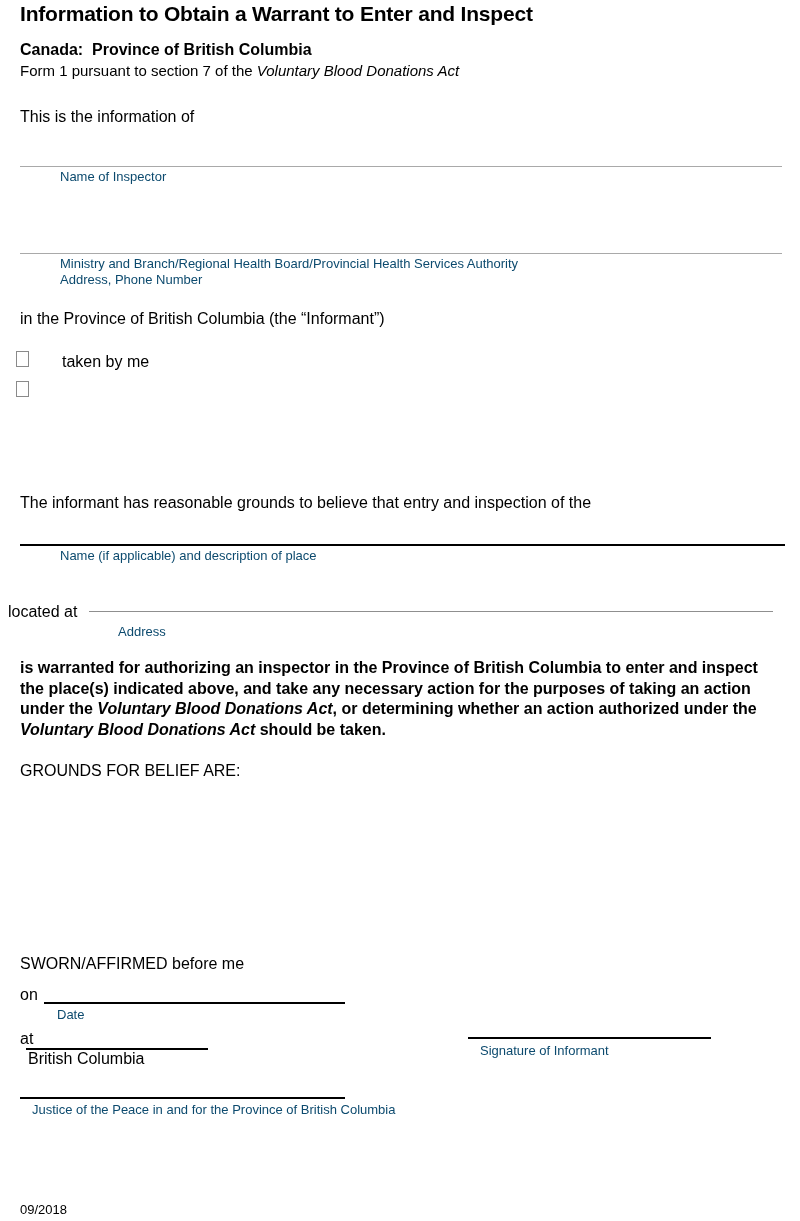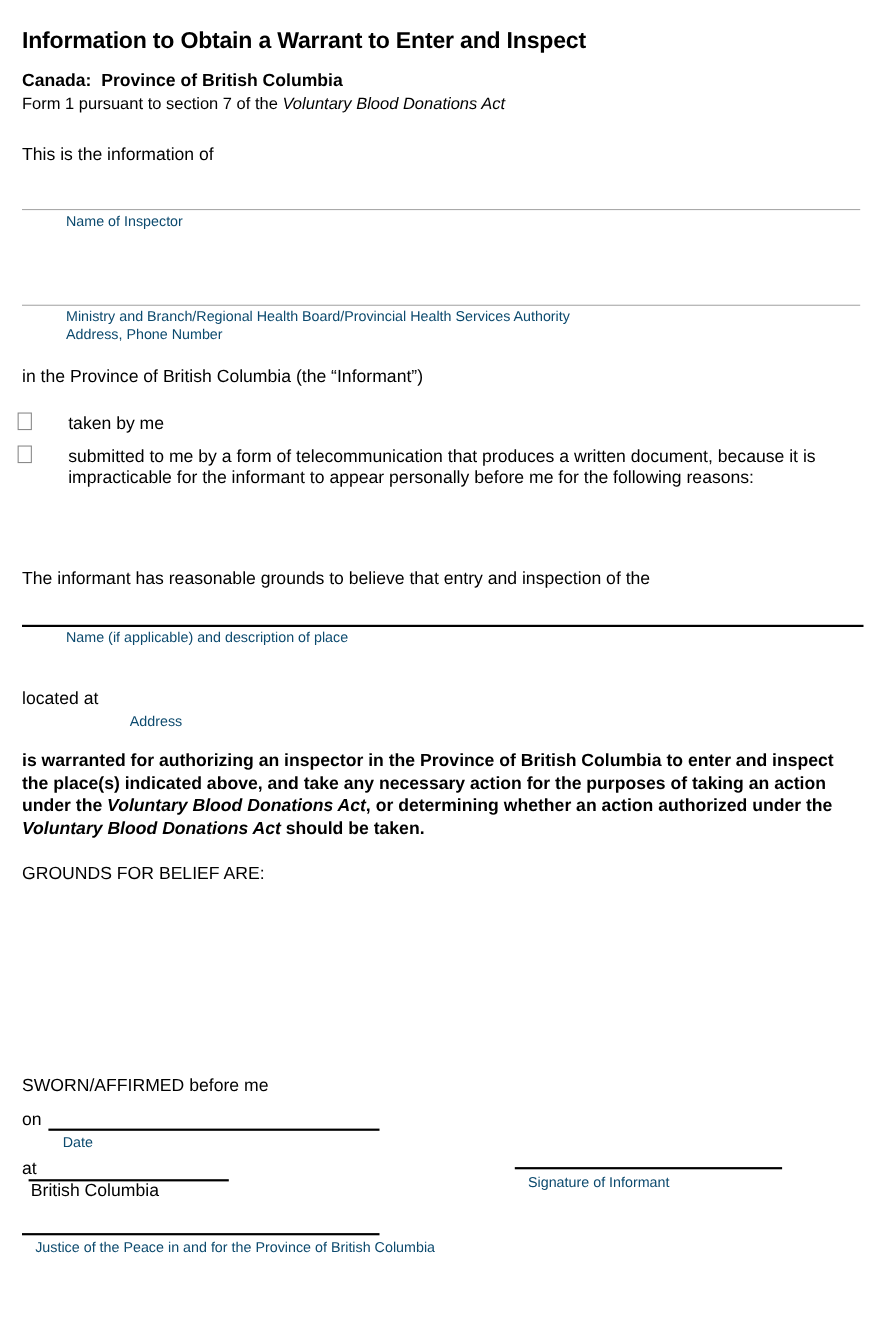--- a/index.html
+++ b/index.html
@@ -5,21 +5,21 @@
   html,body{margin:0;padding:0;background:#ffffff;}
   .page{
     position:relative;
     width:800px;
     height:1221px;
     background:#ffffff;
     font-family:"Liberation Sans","DejaVu Sans",sans-serif;
     color:#000;
     overflow:hidden;
   }
-  .abs{position:absolute;margin-top:24px;}
+  .abs{position:absolute;}
   .body-text{font-size:16px;line-height:20px;}
   .small-label{font-size:13px;line-height:16px;color:#0c4a6e;}
   .i{font-style:italic;}
   .pre{white-space:pre-wrap;}
 
   #title{left:20px;top:2px;font-size:21px;font-weight:bold;letter-spacing:-0.2px;}
   #jurisdiction{left:20px;top:41px;font-size:16px;font-weight:bold;}
   #formcite{left:20px;top:62px;font-size:15px;}
   #intro{left:20px;top:107px;}
 
@@ -40,21 +40,21 @@
   #cbx1{left:16px;top:351px;}
   #cbx1-label{left:62px;top:352px;}
   #cbx2{left:16px;top:381px;}
   #cbx2-label{left:62px;top:382px;width:692px;line-height:19px;}
 
   #grounds-intro{left:20px;top:493px;}
 
   #line-place{left:20px;top:528px;width:765px;height:16px;border-bottom:2px solid #000;}
   #label-place{left:60px;top:548px;}
 
-  #located-row{left:20px;top:602px;width:765px;display:flex;align-items:flex-start;flex-direction:column;}
+  #located-row{left:8px;top:602px;width:765px;display:flex;align-items:center;}
   #located-row .lead{font-size:16px;line-height:19px;white-space:nowrap;}
   #located-row .fill{flex:1;margin-left:12px;border-bottom:1px solid #8f8f8f;}
   #label-address{left:118px;top:624px;}
 
   #warrant-para{left:20px;top:658px;width:764px;line-height:20.5px;font-weight:bold;}
   #grounds-heading{left:20px;top:761px;}
   #request-para{left:20px;top:877px;width:770px;}
   #sworn{left:20px;top:954px;}
 
   #on-row{left:20px;top:986px;display:flex;width:325px;}
@@ -97,21 +97,20 @@
     <div>Ministry and Branch/Regional Health Board/Provincial Health Services Authority</div>
     <div>Address, Phone Number</div>
   </div>
 
   <div id="province" class="abs body-text">in the Province of British Columbia (the “Informant”)</div>
 
   <span id="cbx1" class="abs cbx"></span>
   <div id="cbx1-label" class="abs body-text">taken by me</div>
 
   <span id="cbx2" class="abs cbx"></span>
-  <div id="cbx2-label" class="abs body-text">submitted to me by a form of telecommunication that produces a written document, because it is impracticable for the informant to appear personally before me for the following reasons:</div>
 
   <div id="grounds-intro" class="abs body-text">The informant has reasonable grounds to believe that entry and inspection of the</div>
 
   <div id="line-place" class="abs"></div>
   <div id="label-place" class="abs small-label">Name (if applicable) and description of place</div>
 
   <div id="located-row" class="abs">
     <span class="lead">located at</span>
     <span class="fill"></span>
   </div>

